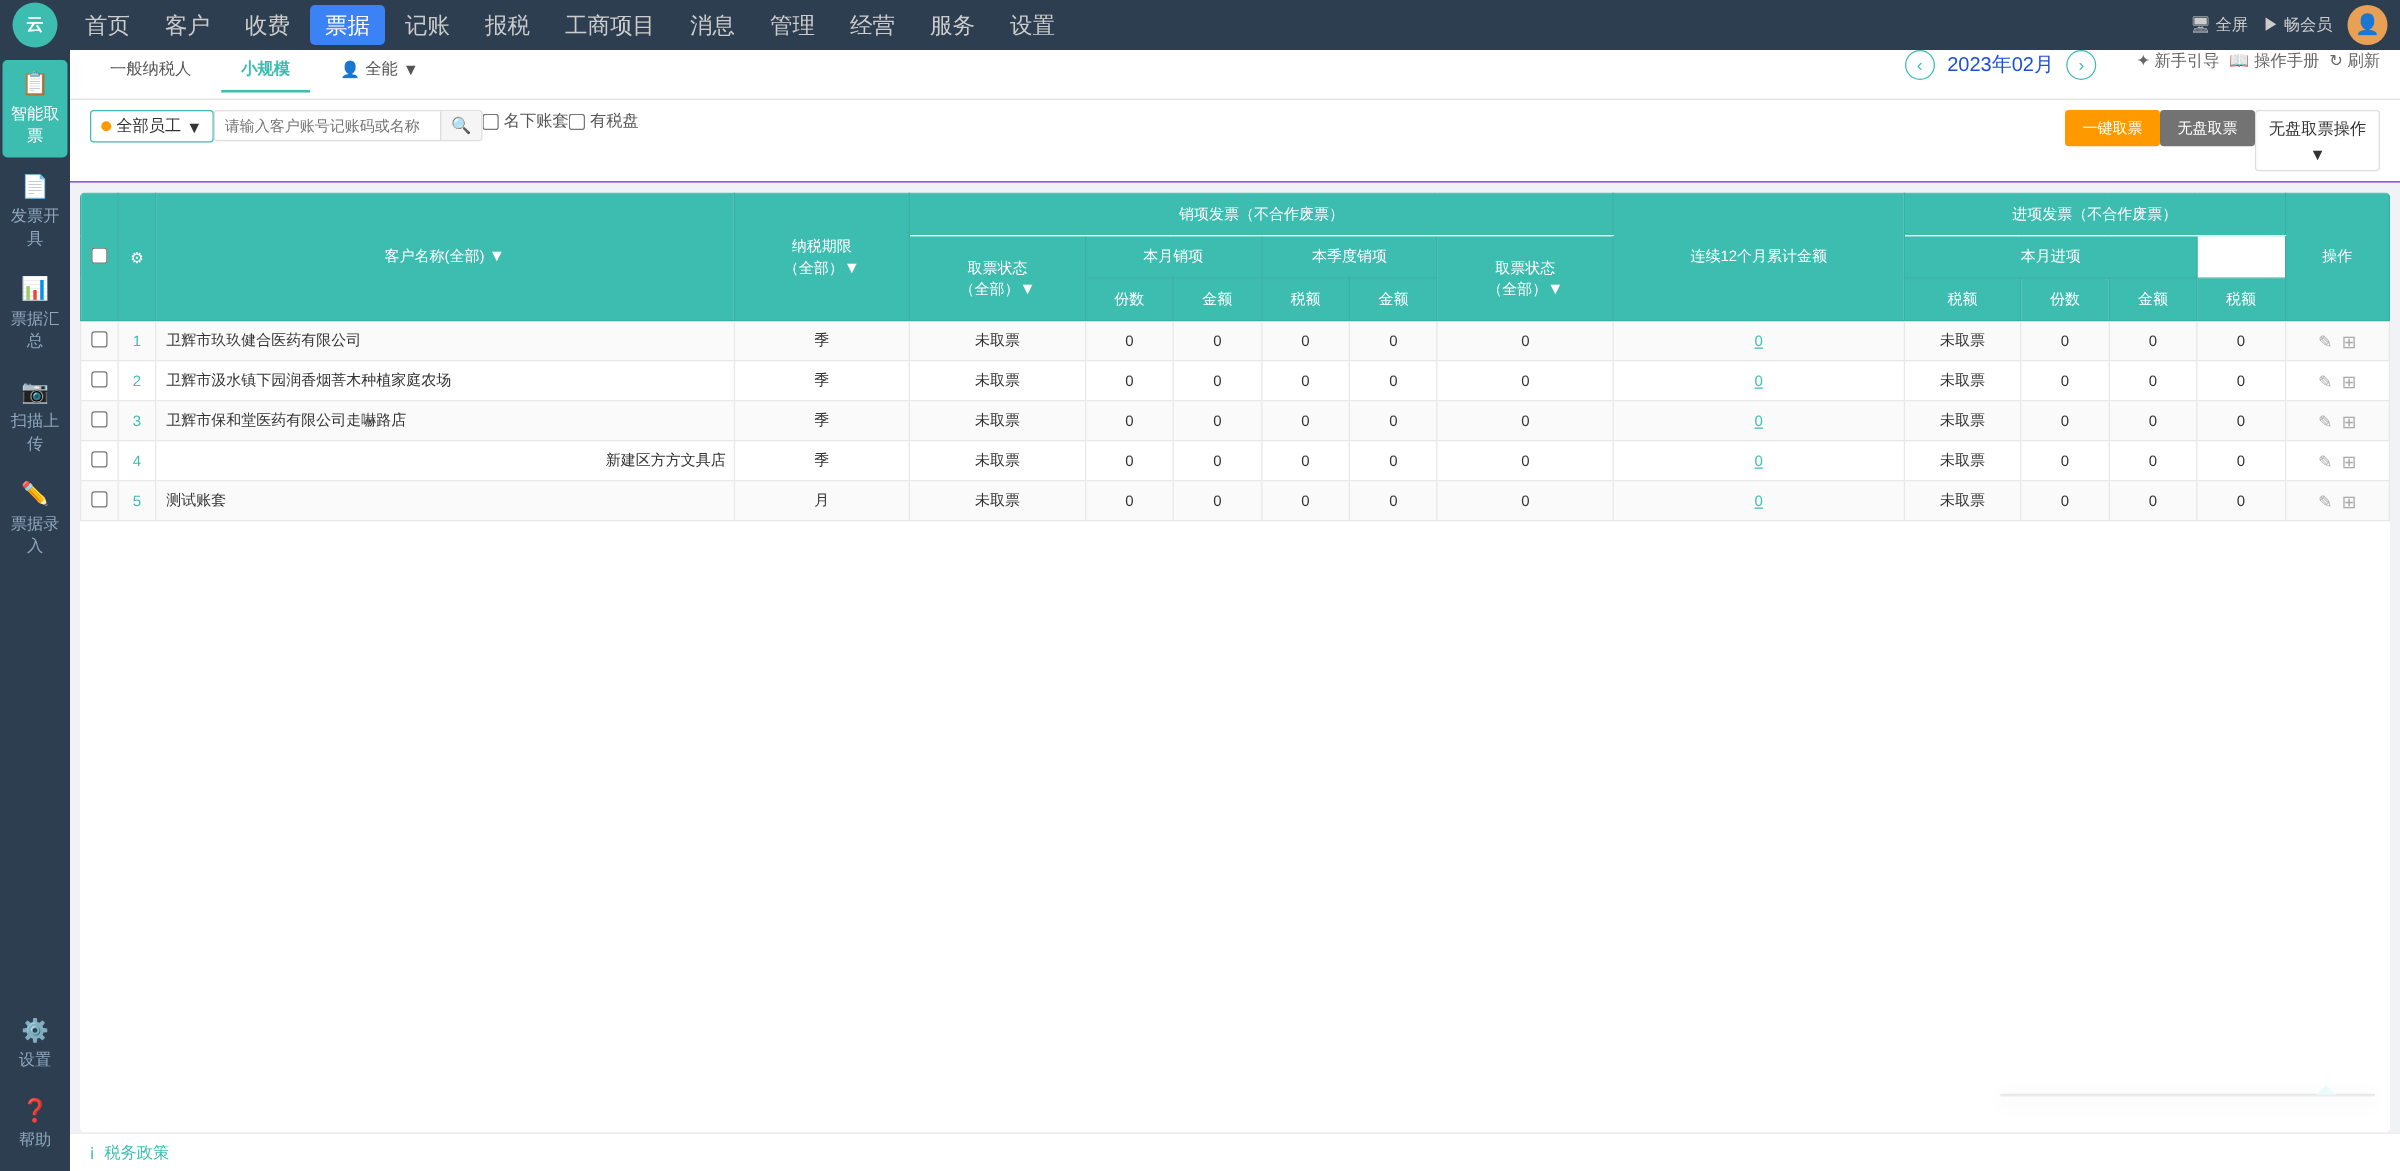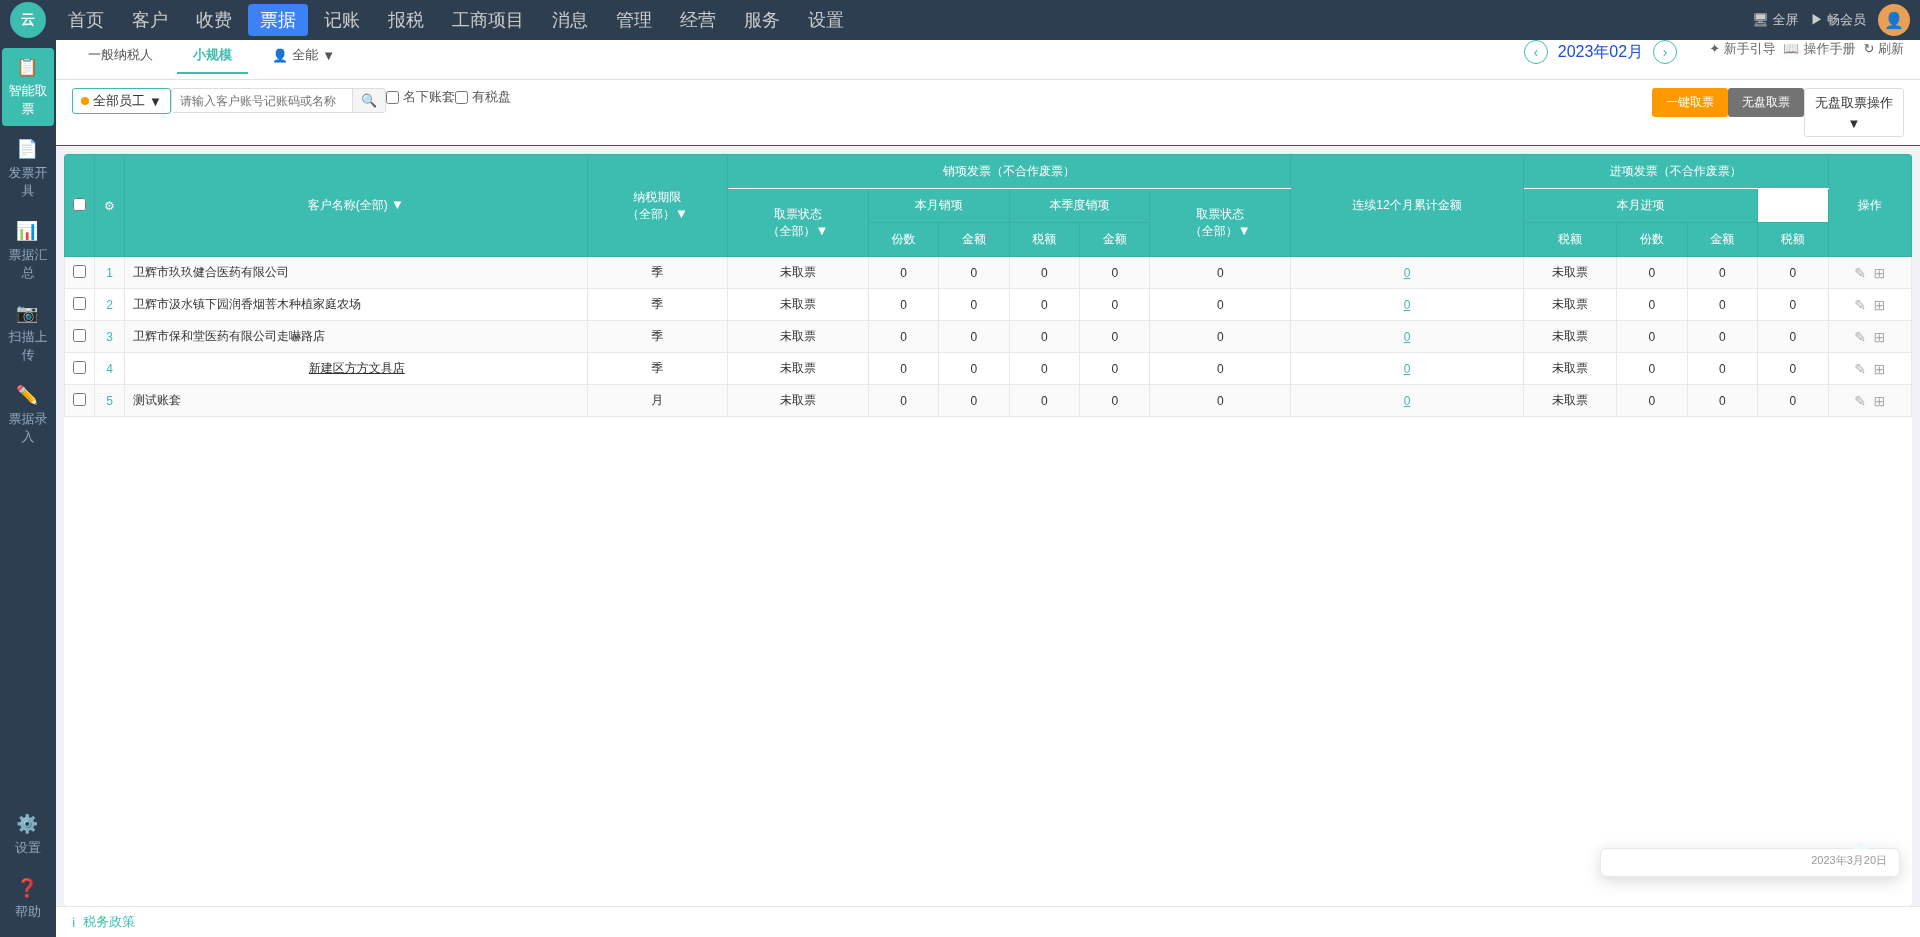--- a/index.html
+++ b/index.html
@@ -549,21 +549,21 @@
       <td>0</td>
       <td>0</td>
       <td>
         <span class="action-btn">✎</span>
         <span class="action-btn" style="margin-left:4px">⊞</span>
       </td>
     </tr>
             <tr>
       <td><input type="checkbox" style=""></td>
       <td class="no-col">4</td>
-      <td style="text-align:center;padding-left:8px;text-decoration:underline;">新建区方方文具店</td>
+      <td style="text-align:right;padding-left:8px;">新建区方方文具店</td>
       <td>季</td>
       <td>未取票</td>
       <td>0</td>
       <td>0</td>
       <td>0</td>
       <td>0</td>
       <td>0</td>
       <td class="link-val">0</td>
       <td>未取票</td>
       <td>0</td>
@@ -601,14 +601,13 @@
 
     <div class="footer-bar">
       <span>ℹ</span>
       <span>税务政策</span>
     </div>
   </div>
 </div>
 
 <div class="notification-popup">
   <div class="notification-arrow"></div>
-  <div class="notification-date">2023年3月20日</div>
 </div>
 
 </body></html>

